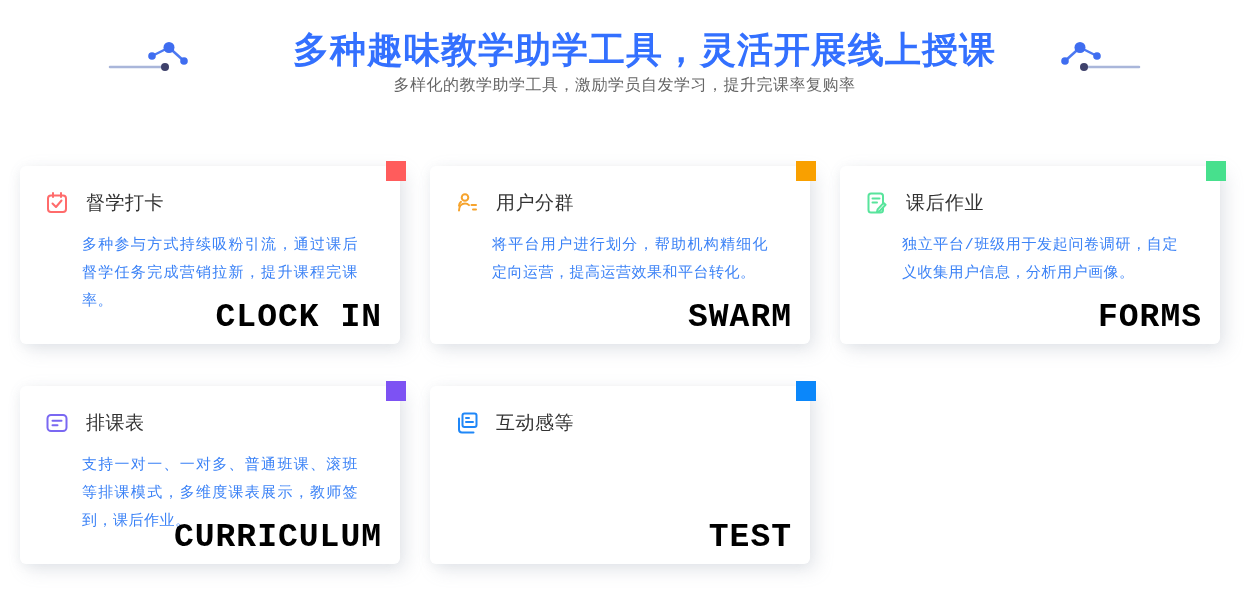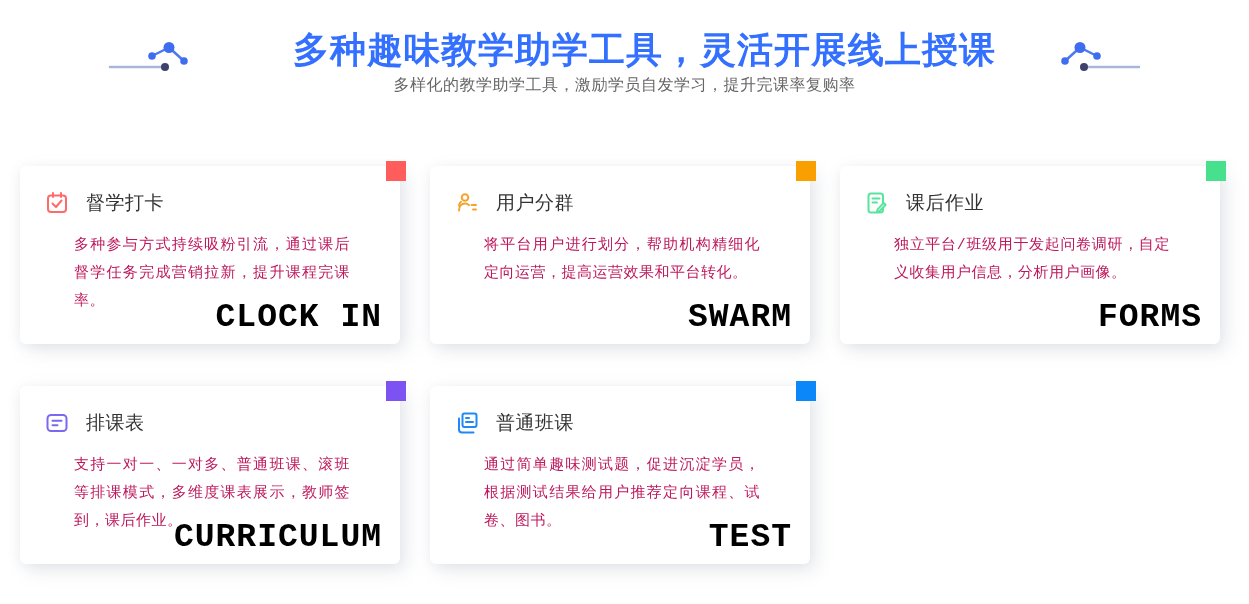--- a/index.html
+++ b/index.html
@@ -39,24 +39,24 @@
   .corner {
     position:absolute; top:-5px; right:-6px;
     width:20px; height:20px;
     display:block;
   }
   .card-head { display:flex; align-items:center; gap:16px; }
   .icon { width:26px; height:26px; flex:0 0 auto; display:inline-block; }
   .icon svg { display:block; width:26px; height:26px; }
   .card-title { font-size:19px; font-weight:normal; color:#333; letter-spacing:0.5px; }
   .card-desc {
-    margin:16px 0 0 30px;
+    margin:16px 0 0 38px;
     width:276px;
     font-size:15px; line-height:28px;
-    color:#be185d; letter-spacing:0.5px;
+    color:#3b82f6; letter-spacing:0.5px;
     text-align:justify;
   }
   .watermark {
     position:absolute; right:18px; bottom:8px;
     font-size:33px; font-weight:bold; letter-spacing:1px;
     color:#000000; white-space:nowrap;
     user-select:none; pointer-events:none;
   }
 </style>
 </head>
@@ -159,20 +159,19 @@
     <span class="corner" style="background: rgb(11, 135, 250);"></span>
     <div class="card-head">
       <span class="icon" style="color: rgb(31, 135, 248);">
         <svg viewBox="0 0 26 26" fill="none" stroke="currentColor" stroke-width="2" stroke-linecap="round" stroke-linejoin="round">
           <path d="M5 8.5 V19.5 C5 21.2 6.3 22.5 8 22.5 H19.5"></path>
           <rect x="8.5" y="3.5" width="14" height="13.5" rx="2"></rect>
           <line x1="12" y1="8" x2="15" y2="8"></line>
           <line x1="12" y1="12" x2="19" y2="12"></line>
         </svg>
       </span>
-      <h3 class="card-title">普通班课</h3>
+      <h3 class="card-title">互动感等</h3>
     </div>
-    <p class="card-desc">通过简单趣味测试题，促进沉淀学员，根据测试结果给用户推荐定向课程、试卷、图书。</p>
     <span class="watermark">TEST</span>
   </div>
 
 
 </div>
 
 </body></html>

